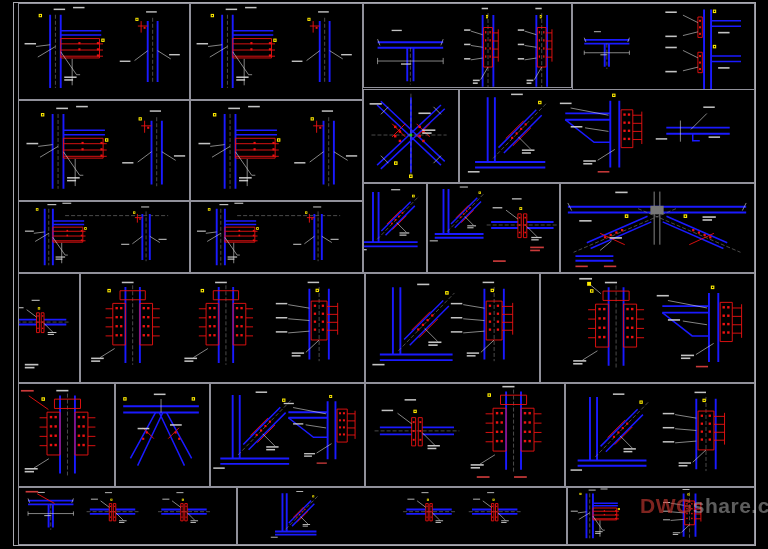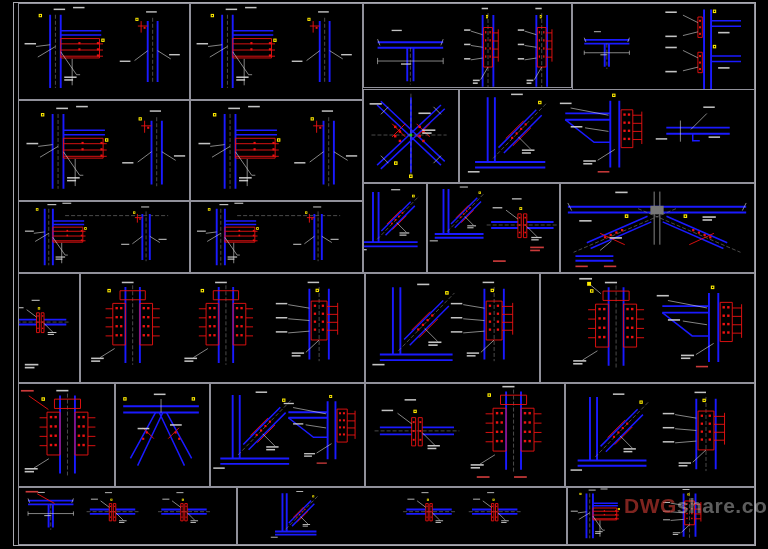--- a/index.html
+++ b/index.html
@@ -13,21 +13,21 @@
   .b{stroke:var(--member-blue,#1a1aff);fill:none;stroke-width:1.9px;vector-effect:non-scaling-stroke;}
   .b2{stroke:var(--member-blue,#1a1aff);fill:none;stroke-width:1.5px;vector-effect:non-scaling-stroke;}
   .r{stroke:var(--plate-red,#e11);fill:none;stroke-width:0.9px;vector-effect:non-scaling-stroke;}
   .rf{fill:var(--plate-red,#e11);stroke:none;}
   .w{stroke:var(--annotation-white,#dcdcdc);fill:none;stroke-width:0.6px;vector-effect:non-scaling-stroke;}
   .g{stroke:var(--centerline-gray,#8a8a8a);fill:none;stroke-width:0.55px;
      stroke-dasharray:4 2;vector-effect:non-scaling-stroke;}
   .yf{fill:var(--marker-yellow,#ffec00);}
   #watermark{position:absolute;left:624px;top:494px;font-size:21px;font-weight:bold;
     letter-spacing:0.5px;white-space:nowrap;z-index:5;pointer-events:none;}
-  #watermark .wm-red{color:var(--watermark-red,#cc3a33);opacity:.62;}
+  #watermark .wm-red{color:var(--watermark-red,#cc3a33);opacity:.62;margin-left:16px;}
   #watermark .wm-gray{color:var(--watermark-gray,#cfcfcf);opacity:.45;}
 </style>
 </head>
 <body>
 
 <div id="stage">
 
   <svg width="0" height="0" style="position:absolute" aria-hidden="true">
     <defs>
       <g id="lbl">

